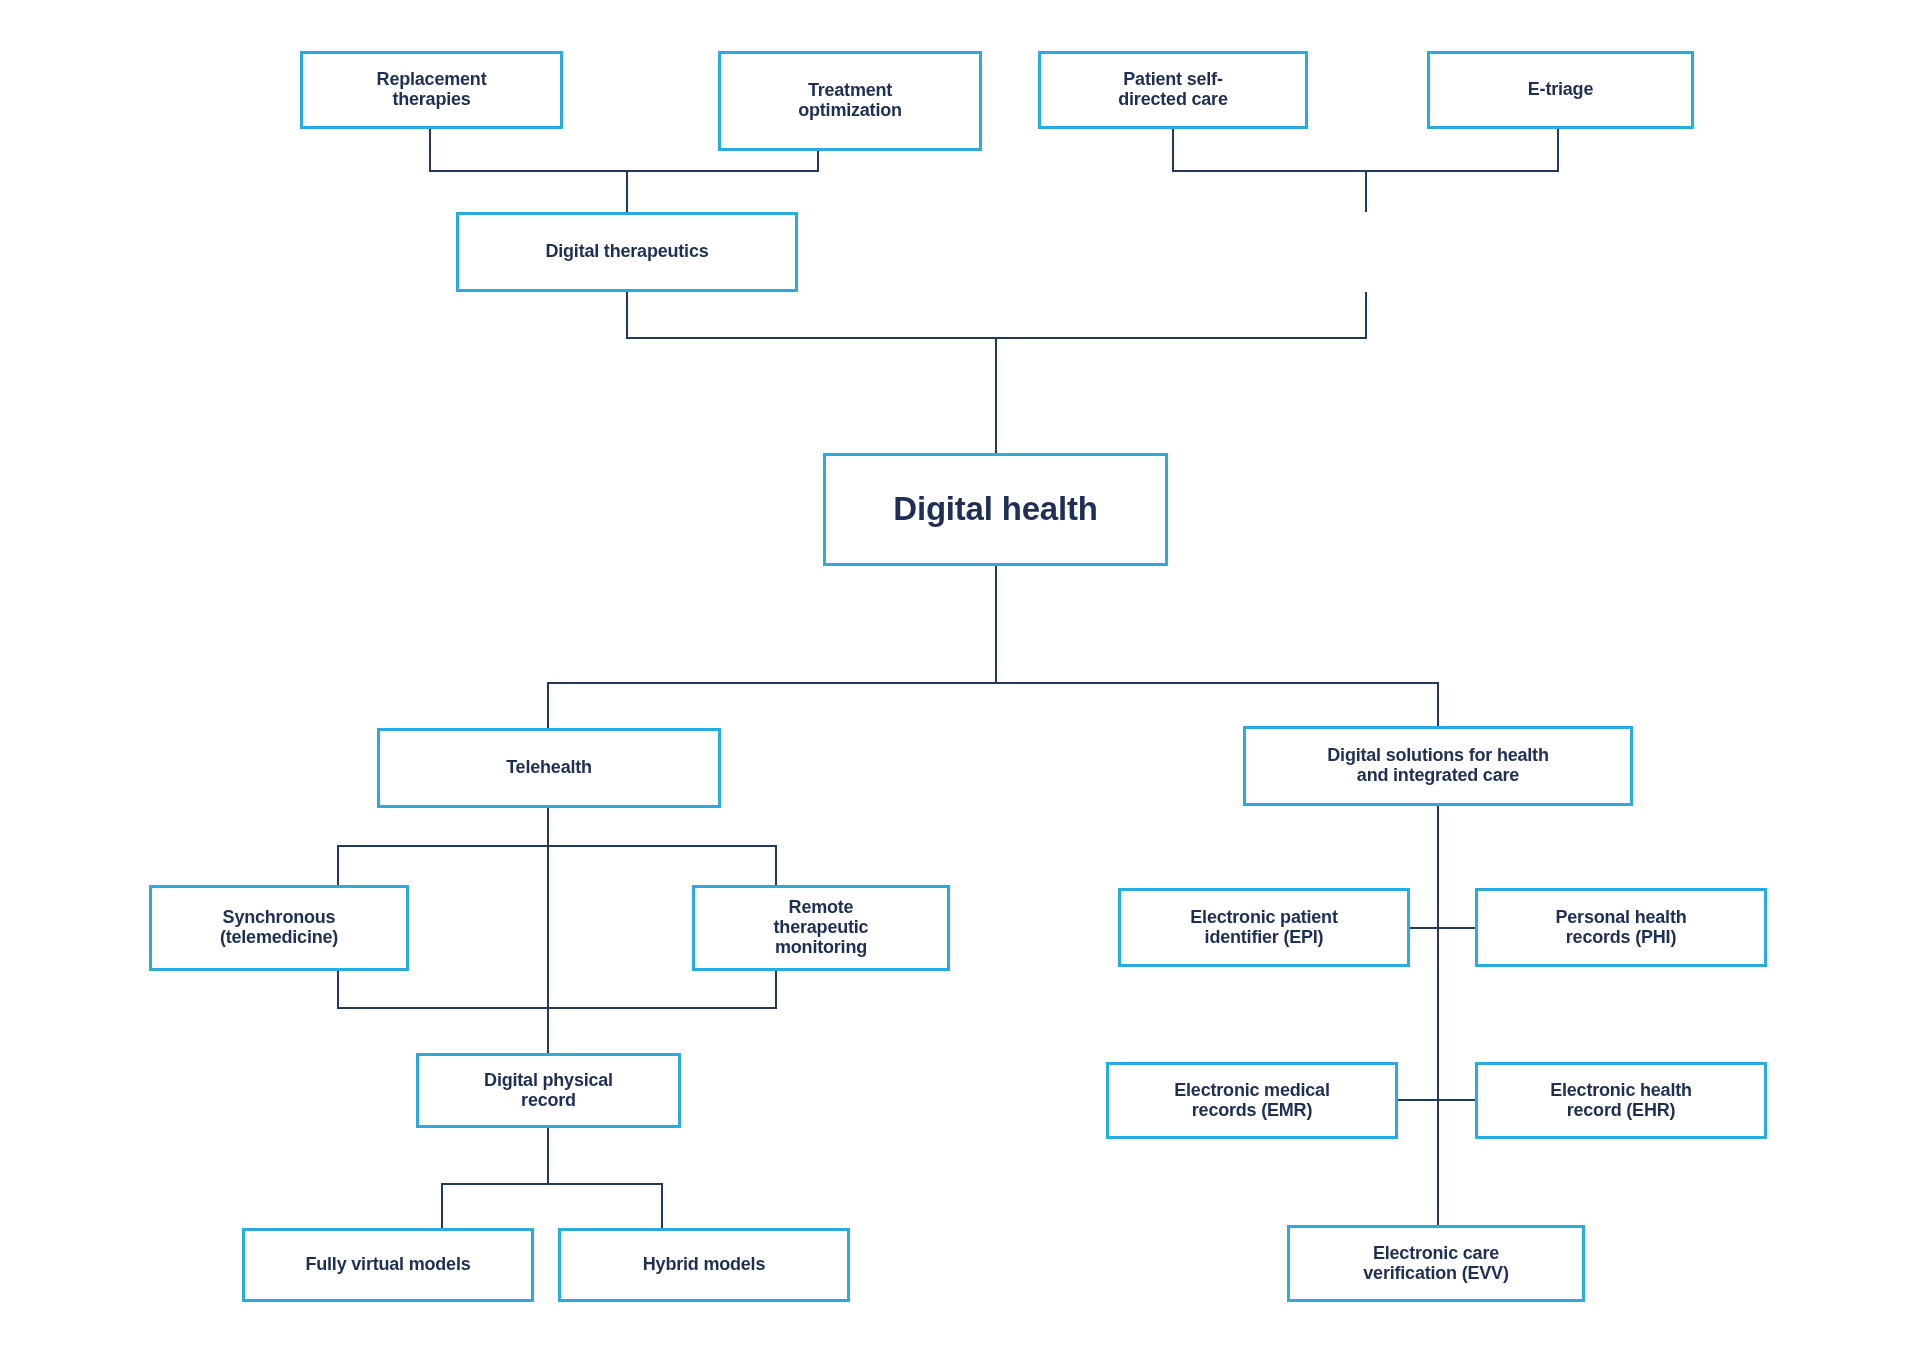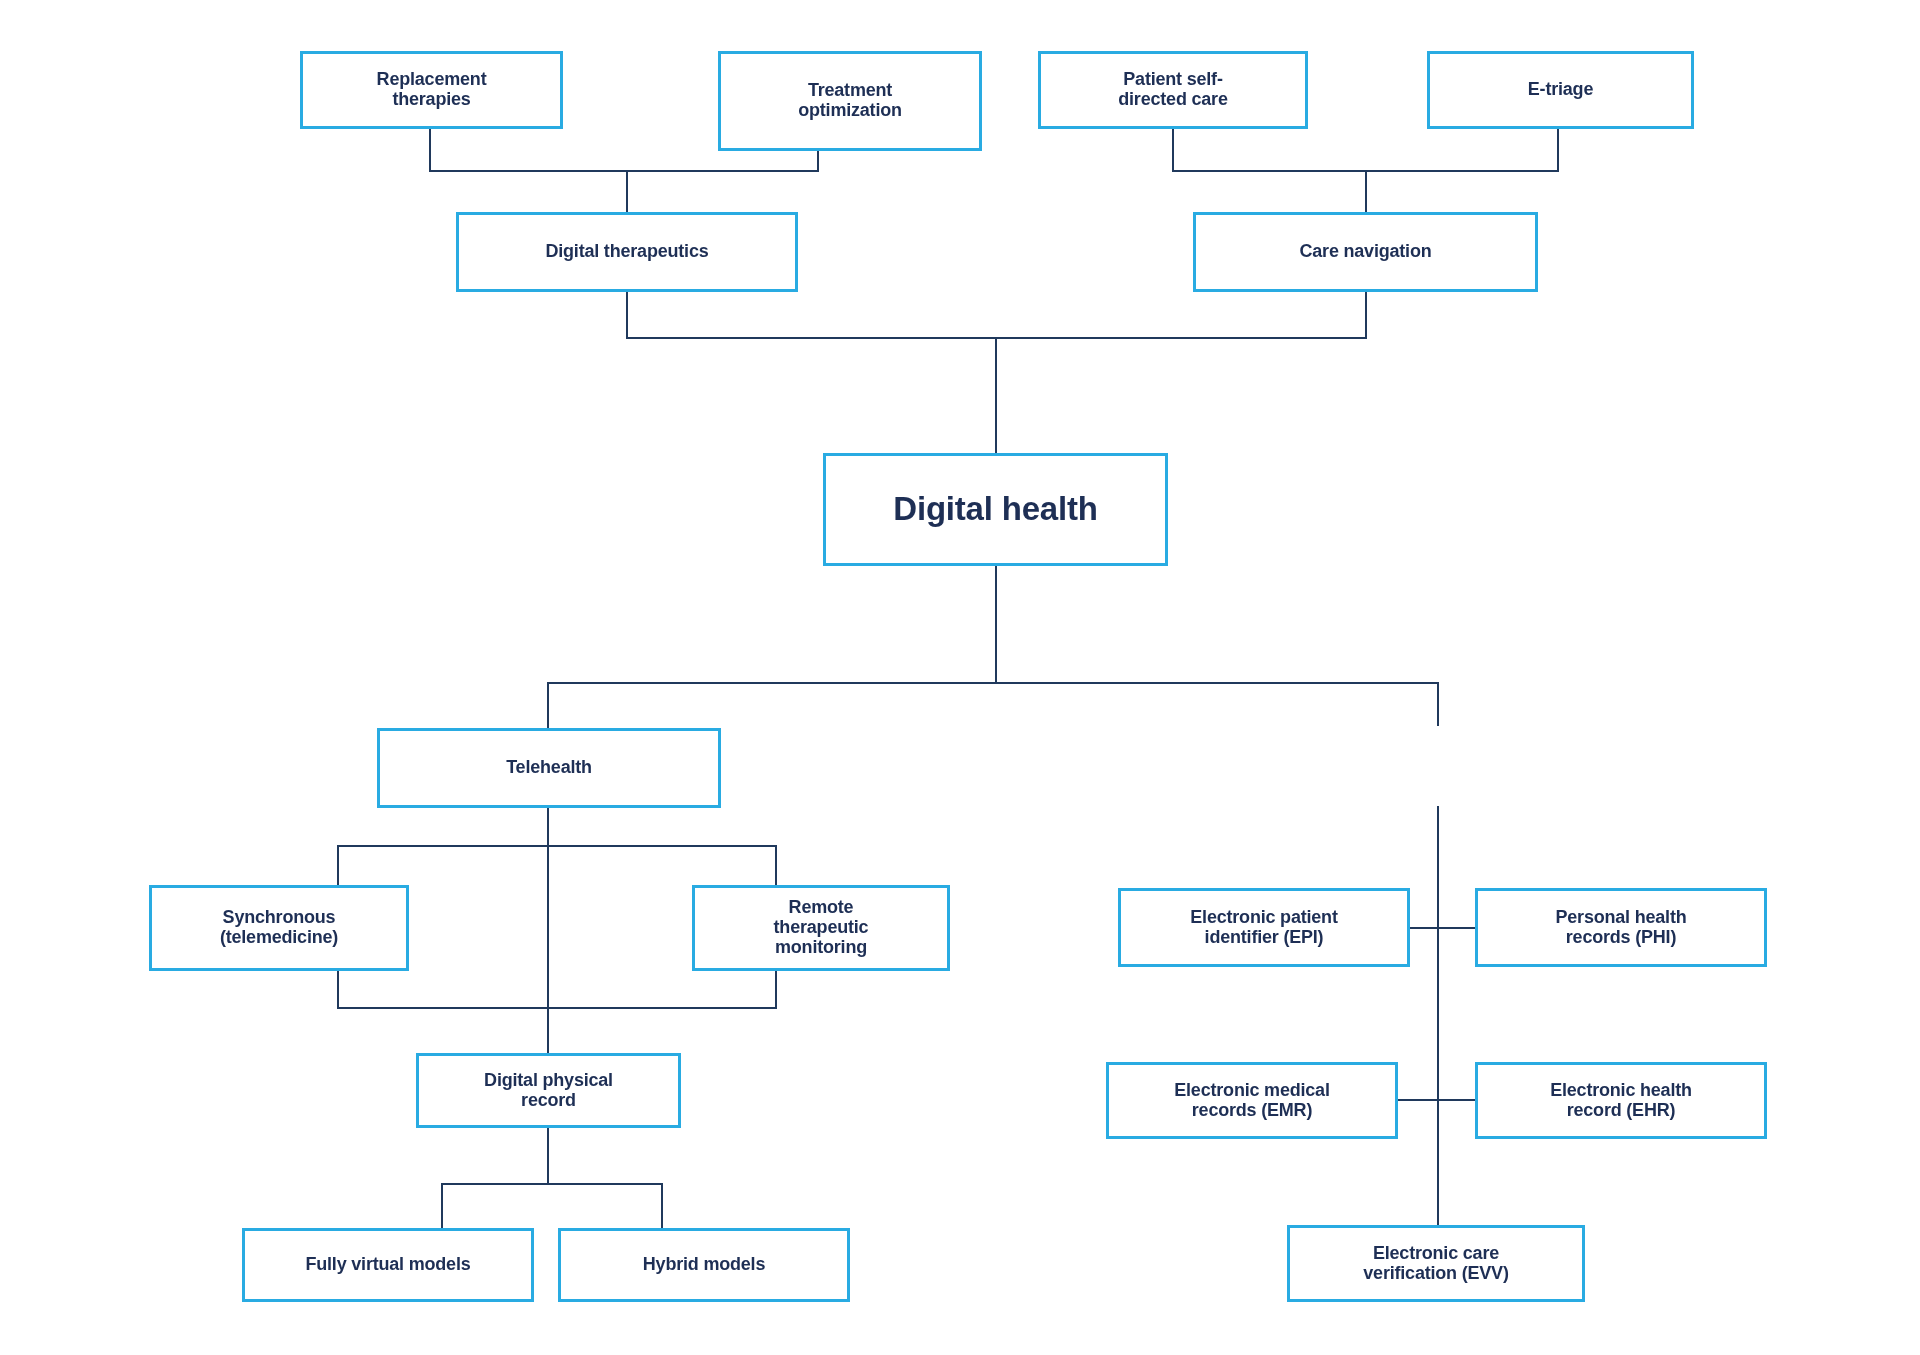--- a/index.html
+++ b/index.html
@@ -86,25 +86,26 @@
 
   <div class="node" style="left:300px;top:51px;width:263px;height:78px">Replacement
 therapies</div>
   <div class="node" style="left:718px;top:51px;width:264px;height:100px">Treatment
 optimization</div>
   <div class="node" style="left:1038px;top:51px;width:270px;height:78px">Patient self-
 directed care</div>
   <div class="node" style="left:1427px;top:51px;width:267px;height:78px">E-triage</div>
 
   <div class="node" style="left:456px;top:212px;width:342px;height:80px">Digital therapeutics</div>
-  <div class="node" style="left:1193px;top:212px;width:345px;height:80px">Care navigation</div>
 
   <div class="node lg" style="left:823px;top:453px;width:345px;height:113px">Digital health</div>
 
   <div class="node" style="left:377px;top:728px;width:344px;height:80px">Telehealth</div>
+  <div class="node" style="left:1243px;top:726px;width:390px;height:80px">Digital solutions for health
+and integrated care</div>
 
   <div class="node" style="left:149px;top:885px;width:260px;height:86px">Synchronous
 (telemedicine)</div>
   <div class="node" style="left:692px;top:885px;width:258px;height:86px">Remote
 therapeutic
 monitoring</div>
 
   <div class="node" style="left:416px;top:1053px;width:265px;height:75px">Digital physical
 record</div>
 

